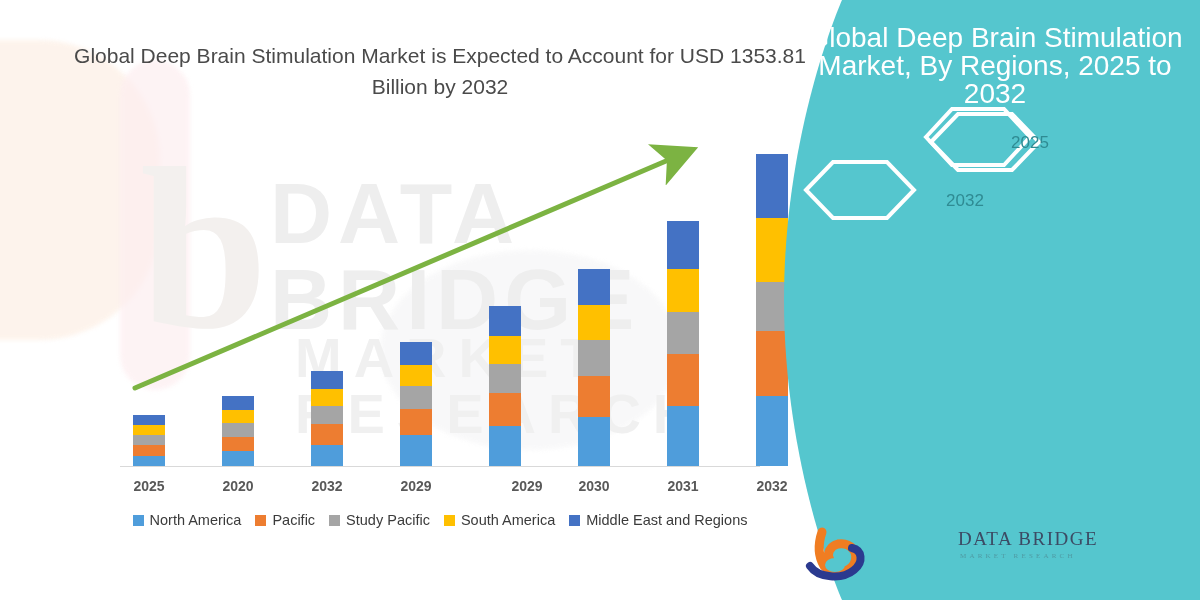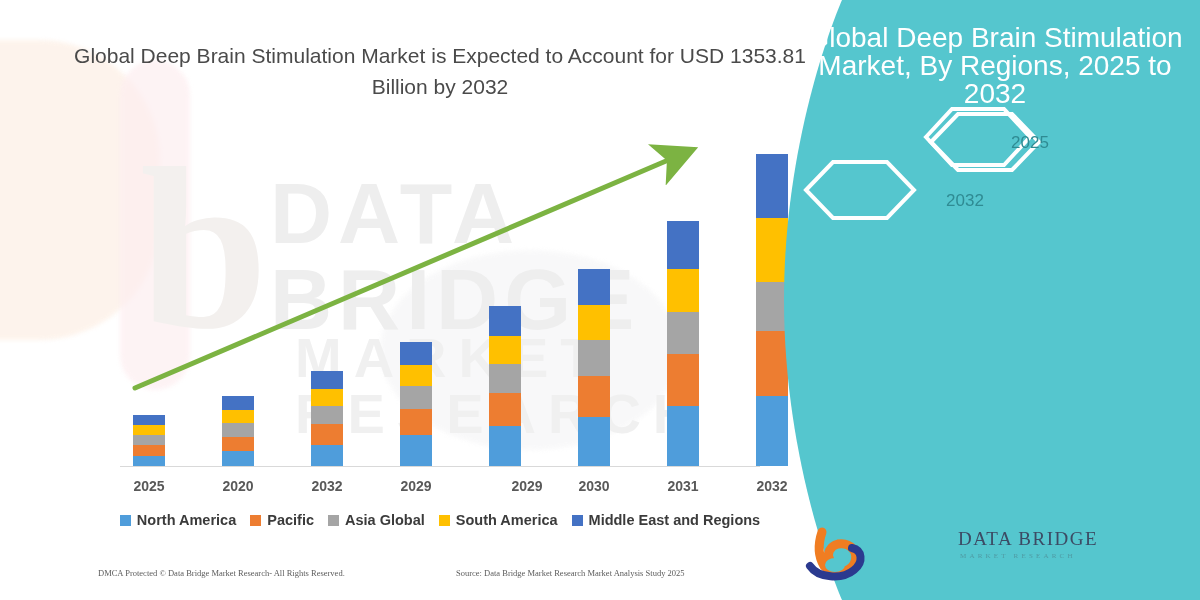--- a/index.html
+++ b/index.html
@@ -73,21 +73,21 @@
   
   .arrow{position:absolute;left:0;top:0;width:860px;height:600px;pointer-events:none;}
 
   
   .legend{
     position:absolute;left:100px;top:512px;width:680px;
     display:flex;justify-content:center;align-items:center;gap:14px;
   }
   .legend-item{display:flex;align-items:center;gap:6px;}
   .legend-swatch{width:11px;height:11px;display:inline-block;}
-  .legend-text{color:#3b3b3b;font-size:14.5px;font-weight:700;white-space:nowrap;}
+  .legend-text{color:#3b3b3b;font-size:14.5px;font-weight:400;white-space:nowrap;}
 
   
   .footer{position:absolute;left:0;top:568px;width:860px;height:20px;}
   .foot-left{position:absolute;left:98px;top:0;color:#5c5c5c;font-size:8.5px;font-family:"Liberation Serif",serif;white-space:nowrap;}
   .foot-right{position:absolute;left:456px;top:0;color:#5c5c5c;font-size:8.5px;font-family:"Liberation Serif",serif;white-space:nowrap;}
 </style>
 </head>
 <body>
 
 <div id="stage">
@@ -189,36 +189,32 @@
       <div class="legend-item">
         <span class="legend-swatch" style="background: rgb(79, 157, 219);"></span>
         <span class="legend-text">North America</span>
       </div>
       <div class="legend-item">
         <span class="legend-swatch" style="background: rgb(237, 125, 49);"></span>
         <span class="legend-text">Pacific</span>
       </div>
       <div class="legend-item">
         <span class="legend-swatch" style="background: rgb(165, 165, 165);"></span>
-        <span class="legend-text">Asia Global</span>
+        <span class="legend-text">Study Pacific</span>
       </div>
       <div class="legend-item">
         <span class="legend-swatch" style="background: rgb(255, 192, 0);"></span>
         <span class="legend-text">South America</span>
       </div>
       <div class="legend-item">
         <span class="legend-swatch" style="background: rgb(68, 114, 196);"></span>
         <span class="legend-text">Middle East and Regions</span>
       </div>
     </div>
 
-  <div class="footer">
-    <div class="foot-left">DMCA Protected © Data Bridge Market Research- All Rights Reserved.</div>
-    <div class="foot-right">Source: Data Bridge Market Research Market Analysis Study 2025</div>
-  </div>
 
   <div class="teal-panel">
     <svg width="420" height="600" viewBox="0 0 420 600">
       <path d="M 62 0 L 420 0 L 420 600 L 62 600 C 62 600 4 470 4 300 C 4 130 62 0 62 0 Z" fill="#55c6ce"></path>
     </svg>
 
     <div class="panel-title">Global Deep Brain Stimulation Market, By Regions, 2025 to 2032</div>
 
     <div class="hexwrap">
       <svg width="420" height="130" viewBox="0 0 420 130">

